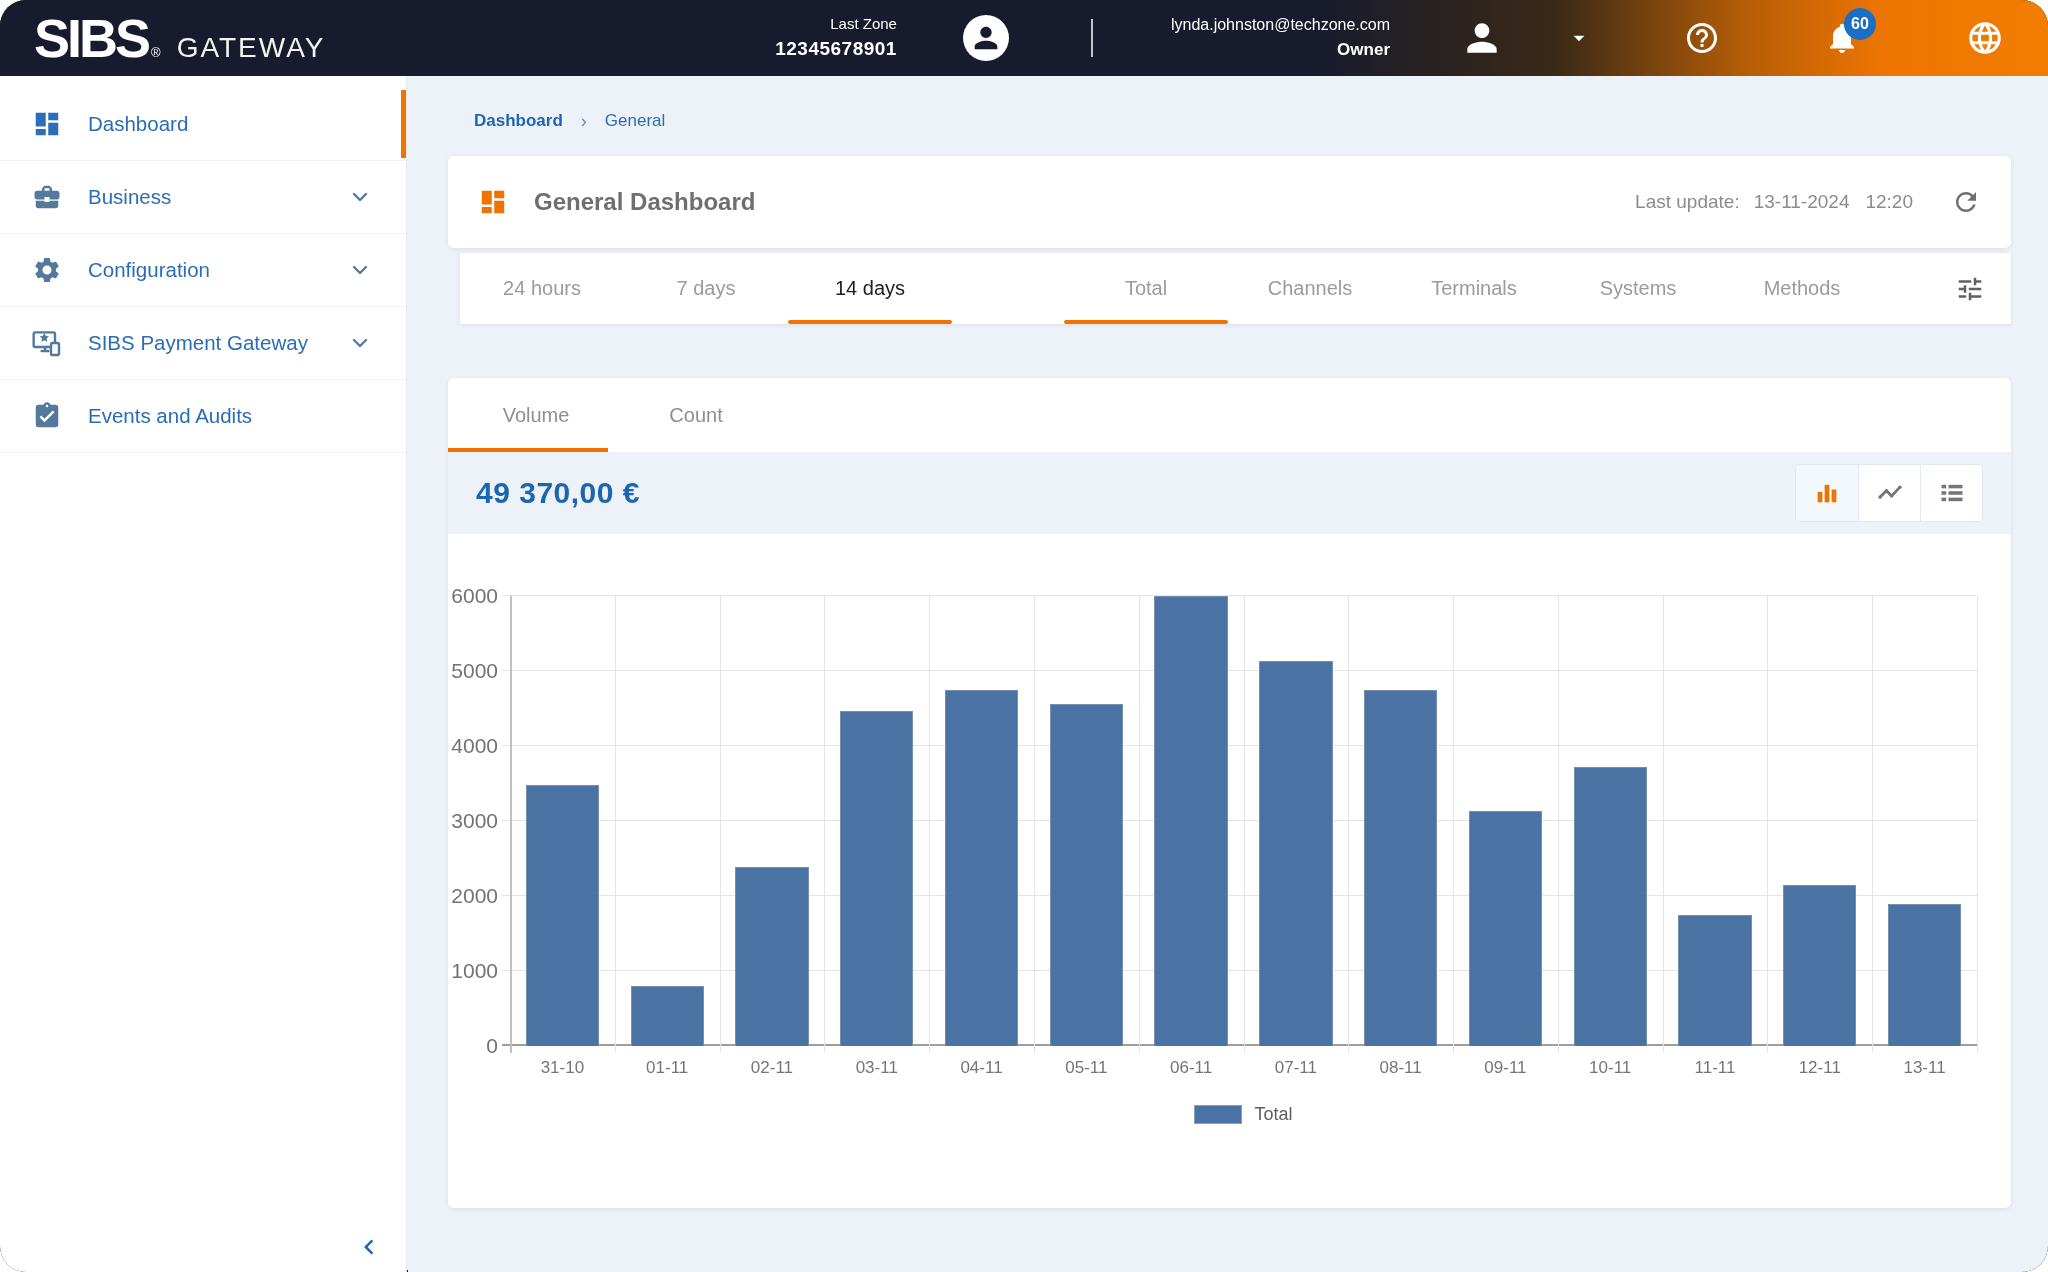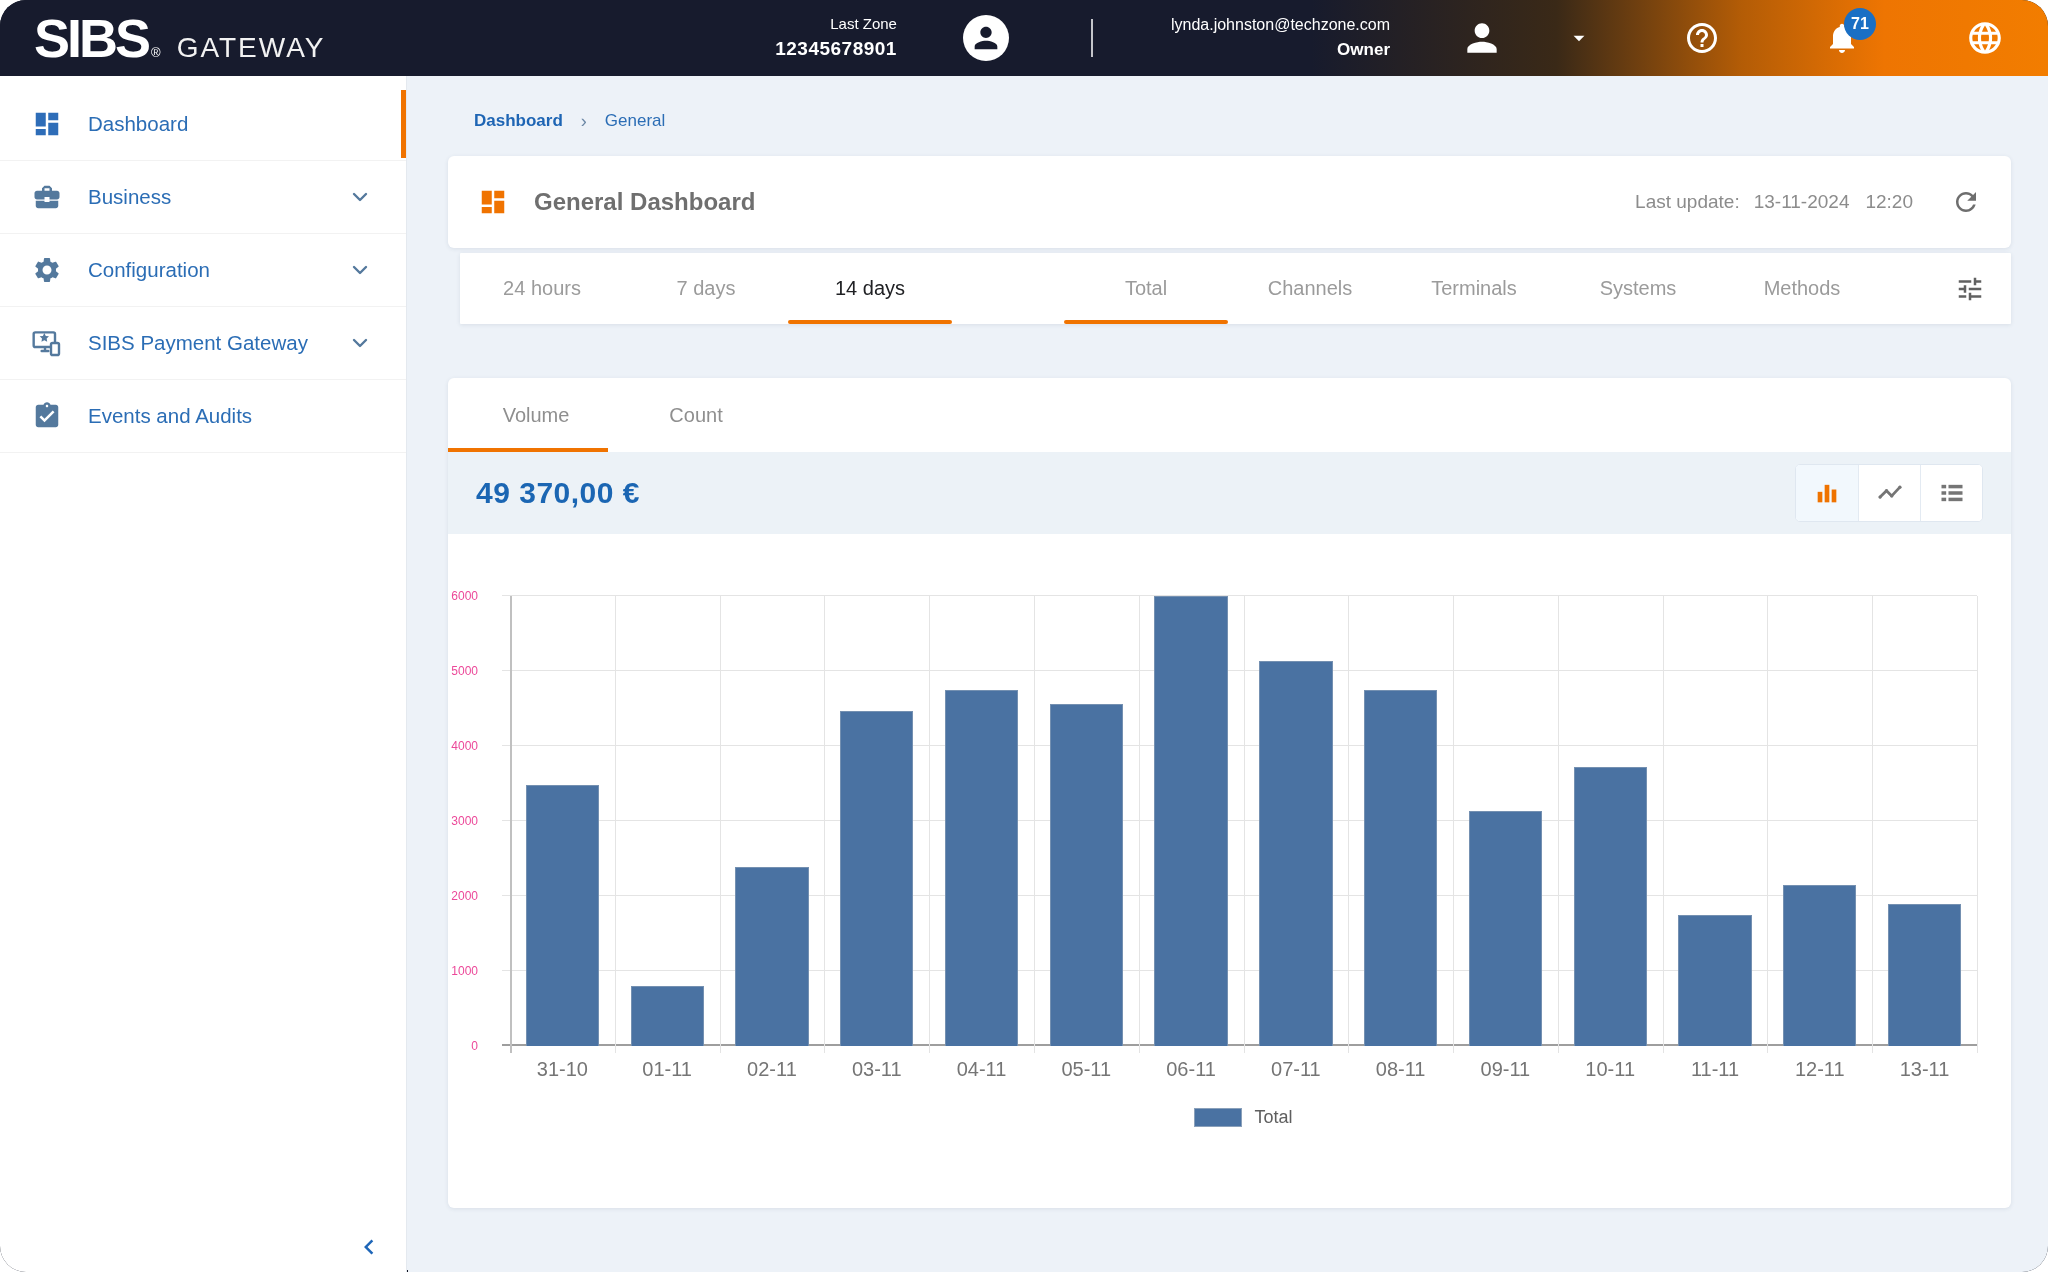--- a/index.html
+++ b/index.html
@@ -78,26 +78,26 @@
   .ct-btn:first-child { border-left:none; }
   .ct-btn.active { background:#f2f8fd; }
 
   
   .chart-area { padding:62px 34px 0 62px; }
   .plot { position:relative; height:450px; }
   .gridline-h { position:absolute; left:-8px; right:0; height:1px; background:#e4e4e4; z-index:1; }
   .gridline-h.axis { background:#9e9e9e; height:2px; }
   .gridline-v { position:absolute; top:0; width:1px; height:calc(100% + 7px); background:#e4e4e4; z-index:1; }
   .gridline-v.axis { background:#c0c0c0; width:2px; }
-  .ytick { position:absolute; right:100%; margin-right:32px; transform:translateY(50%); font-size:12px; color:#ec4899; }
+  .ytick { position:absolute; right:100%; margin-right:12px; transform:translateY(50%); font-size:21px; color:#737373; }
   .bars { position:absolute; left:0; right:0; top:0; bottom:0; display:flex; align-items:flex-end; z-index:2; }
   .bar-slot { flex:1; height:100%; display:flex; align-items:flex-end; justify-content:center; }
   .bar { width:70%; background:#4a72a2; border:1px solid #7490b1; border-bottom:none; }
   .x-labels { display:flex; margin-top:12px; }
-  .xtick { flex:1; text-align:center; font-size:20px; color:#757575; }
+  .xtick { flex:1; text-align:center; font-size:17px; color:#757575; }
   .legend { display:flex; align-items:center; justify-content:center; margin-top:26px; }
   .legend-swatch { width:48px; height:19px; background:#4a72a2; border:1px solid #8aa0ba; }
   .legend-label { margin-left:12px; font-size:18px; color:#5f5f5f; }
 
   svg { display:block; }
 </style>
 </head>
 <body>
 
 <div class="frame">
@@ -140,21 +140,21 @@
 
     <div class="nav-icon help-icon">
       <svg width="36" height="36" viewBox="0 0 24 24" fill="#ffffff">
           <path d="M11 18h2v-2h-2v2zm1-16C6.48 2 2 6.48 2 12s4.48 10 10 10 10-4.48 10-10S17.52 2 12 2zm0 18c-4.41 0-8-3.59-8-8s3.59-8 8-8 8 3.59 8 8-3.59 8-8 8zm0-14c-2.21 0-4 1.79-4 4h2c0-1.1.9-2 2-2s2 .9 2 2c0 2-3 1.75-3 5h2c0-2.25 3-2.5 3-5 0-2.21-1.79-4-4-4z"></path>
         </svg>
     </div>
     <div class="nav-icon bell-wrap">
       <svg width="36" height="36" viewBox="0 0 24 24" fill="#ffffff">
           <path d="M12 22c1.1 0 2-.9 2-2h-4c0 1.1.89 2 2 2zm6-6v-5c0-3.07-1.64-5.64-4.5-6.32V4c0-.83-.67-1.5-1.5-1.5s-1.5.67-1.5 1.5v.68C7.63 5.36 6 7.92 6 11v5l-2 2v1h16v-1l-2-2z"></path>
         </svg>
-      <div class="badge">71</div>
+      <div class="badge">60</div>
     </div>
     <div class="nav-icon globe-icon">
       <svg width="38" height="38" viewBox="0 0 24 24" fill="#ffffff">
           <path d="M11.99 2C6.47 2 2 6.48 2 12s4.47 10 9.99 10C17.52 22 22 17.52 22 12S17.52 2 11.99 2zm6.93 6h-2.95c-.32-1.25-.78-2.45-1.38-3.56 1.84.63 3.37 1.91 4.33 3.56zM12 4.04c.83 1.2 1.48 2.53 1.91 3.96h-3.82c.43-1.43 1.08-2.76 1.91-3.96zM4.26 14C4.1 13.36 4 12.69 4 12s.1-1.36.26-2h3.38c-.08.66-.14 1.32-.14 2 0 .68.06 1.34.14 2H4.26zm.82 2h2.95c.32 1.25.78 2.45 1.38 3.56-1.84-.63-3.37-1.9-4.33-3.56zm2.95-8H5.08c.96-1.66 2.49-2.93 4.33-3.56C8.81 5.55 8.35 6.75 8.03 8zM12 19.96c-.83-1.2-1.48-2.53-1.91-3.96h3.82c-.43 1.43-1.08 2.76-1.91 3.96zM14.34 14H9.66c-.09-.66-.16-1.32-.16-2 0-.68.07-1.35.16-2h4.68c.09.65.16 1.32.16 2 0 .68-.07 1.34-.16 2zm.25 5.56c.6-1.11 1.06-2.31 1.38-3.56h2.95c-.96 1.65-2.49 2.93-4.33 3.56zM16.36 14c.08-.66.14-1.32.14-2 0-.68-.06-1.34-.14-2h3.38c.16.64.26 1.31.26 2s-.1 1.36-.26 2h-3.38z"></path>
         </svg>
     </div>
   </div>
 
   <div class="sidebar">
     <div class="side-list">

